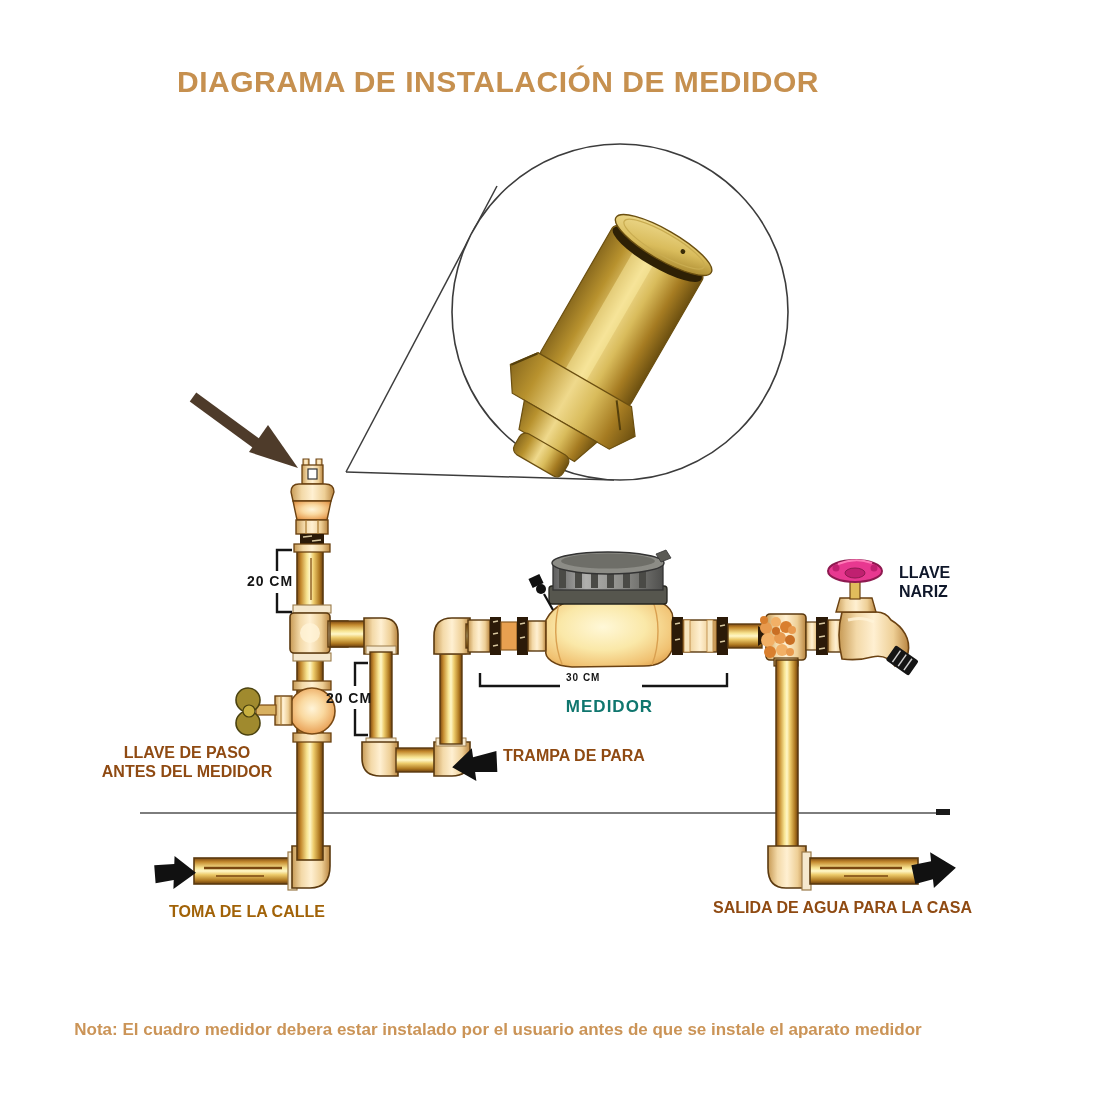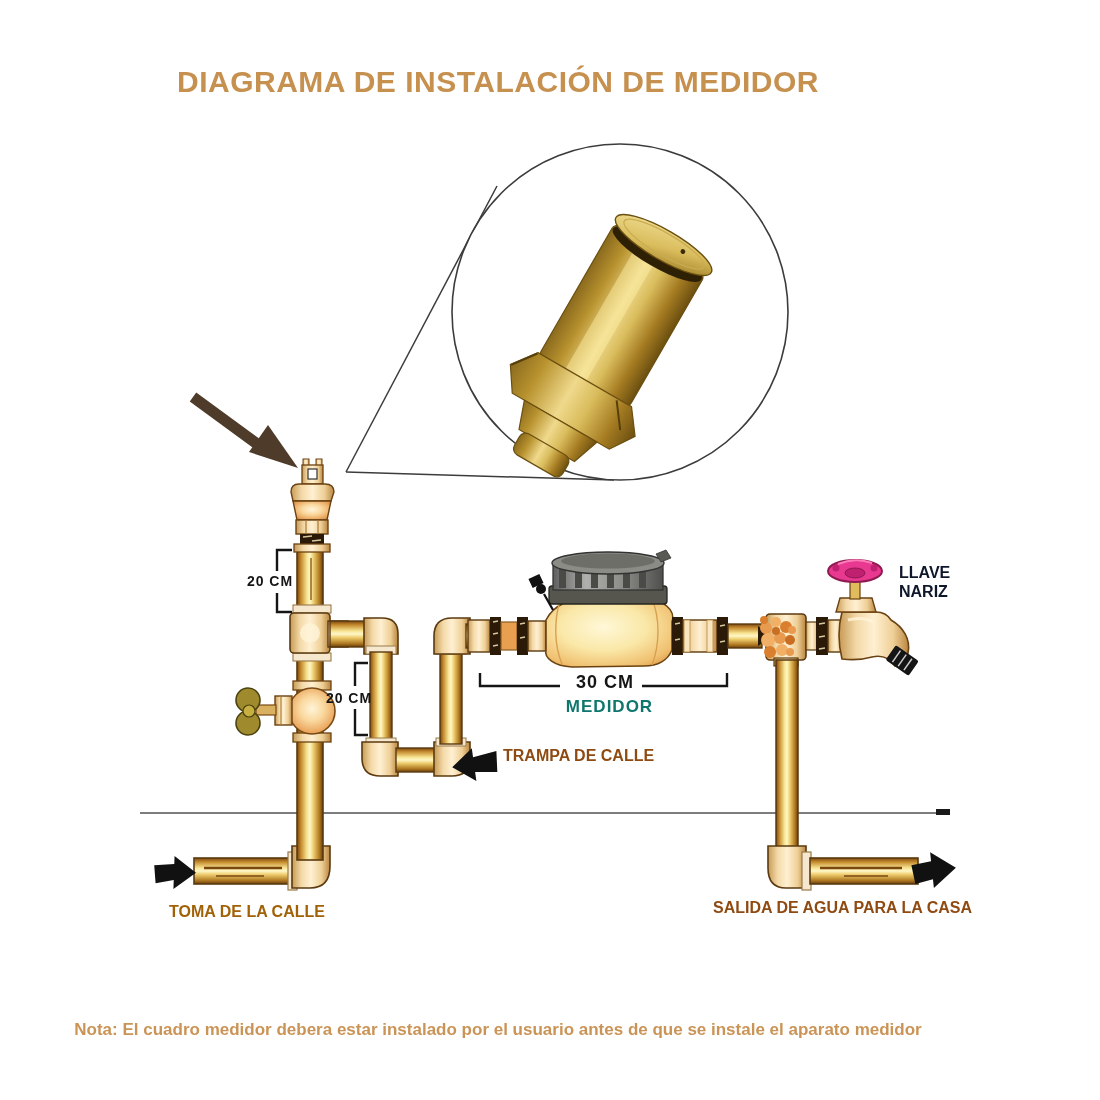--- a/index.html
+++ b/index.html
@@ -4,21 +4,21 @@
 <style>
   html,body{margin:0;padding:0;background:#ffffff;}
   #stage{position:relative;width:996px;height:1100px;background:#ffffff;overflow:hidden;
          font-family:"Liberation Sans",sans-serif;}
   svg{position:absolute;left:0;top:0;}
   .lbl{position:absolute;font-weight:bold;line-height:1.18;}
   #title{left:0;right:0;top:64px;text-align:center;font-size:30px;letter-spacing:.5px;color:#C6904F;}
   #lbl-valvula{left:113px;top:318px;width:225px;font-size:24px;color:#C6904F;}
   #dim-riser{left:244px;top:573px;width:52px;text-align:center;font-size:14px;color:#151515;letter-spacing:1px;}
   #dim-trap{left:325px;top:690px;width:48px;text-align:center;font-size:14px;color:#151515;letter-spacing:1px;}
-  #dim-meter{left:566px;top:672px;width:68px;text-align:right;font-size:18px;color:#151515;letter-spacing:1px;}
+  #dim-meter{left:566px;top:672px;width:68px;text-align:left;font-size:10px;color:#151515;letter-spacing:1px;}
   #lbl-medidor{left:552px;top:697px;width:115px;text-align:center;font-size:17px;color:#0f766e;letter-spacing:1px;}
   #lbl-llavepaso{left:101px;top:744px;width:172px;text-align:center;font-size:16px;color:#8F4A12;}
   #lbl-trampa{left:503px;top:747px;width:200px;font-size:16px;color:#8F4A12;}
   #lbl-nariz{left:899px;top:564px;width:85px;font-size:16px;color:#0f172a;}
   #lbl-toma{left:137px;top:903px;width:220px;text-align:center;font-size:16px;color:#a16207;}
   #lbl-salida{left:700px;top:899px;width:285px;text-align:center;font-size:16px;color:#8F4A12;}
   #note{left:0;right:0;top:1020px;text-align:center;font-size:17px;color:#CB9457;}
 </style>
 </head>
 <body>
@@ -306,19 +306,20 @@
     <line x1="193" y1="397" x2="260" y2="446" stroke="#4E3B2A" stroke-width="11"></line>
     <polygon points="298,468 249,452 268,425" fill="#4E3B2A"></polygon>
   </g>
 </svg>
 
 <div id="title" class="lbl">DIAGRAMA DE INSTALACIÓN DE MEDIDOR</div>
 <div id="dim-riser" class="lbl">20 CM</div>
 <div id="dim-trap" class="lbl">20 CM</div>
 <div id="dim-meter" class="lbl">30 CM</div>
 <div id="lbl-medidor" class="lbl">MEDIDOR</div>
-<div id="lbl-trampa" class="lbl">TRAMPA DE CALLE</div>
+<div id="lbl-llavepaso" class="lbl">LLAVE DE PASO ANTES DEL MEDIDOR</div>
+<div id="lbl-trampa" class="lbl">TRAMPA DE PARA</div>
 <div id="lbl-nariz" class="lbl">LLAVE NARIZ</div>
 <div id="lbl-toma" class="lbl">TOMA DE LA CALLE</div>
 <div id="lbl-salida" class="lbl">SALIDA DE AGUA PARA LA CASA</div>
 <div id="note" class="lbl">Nota: El cuadro medidor debera estar instalado por el usuario antes de que se instale el aparato medidor</div>
 
 </div>
 
 </body></html>

